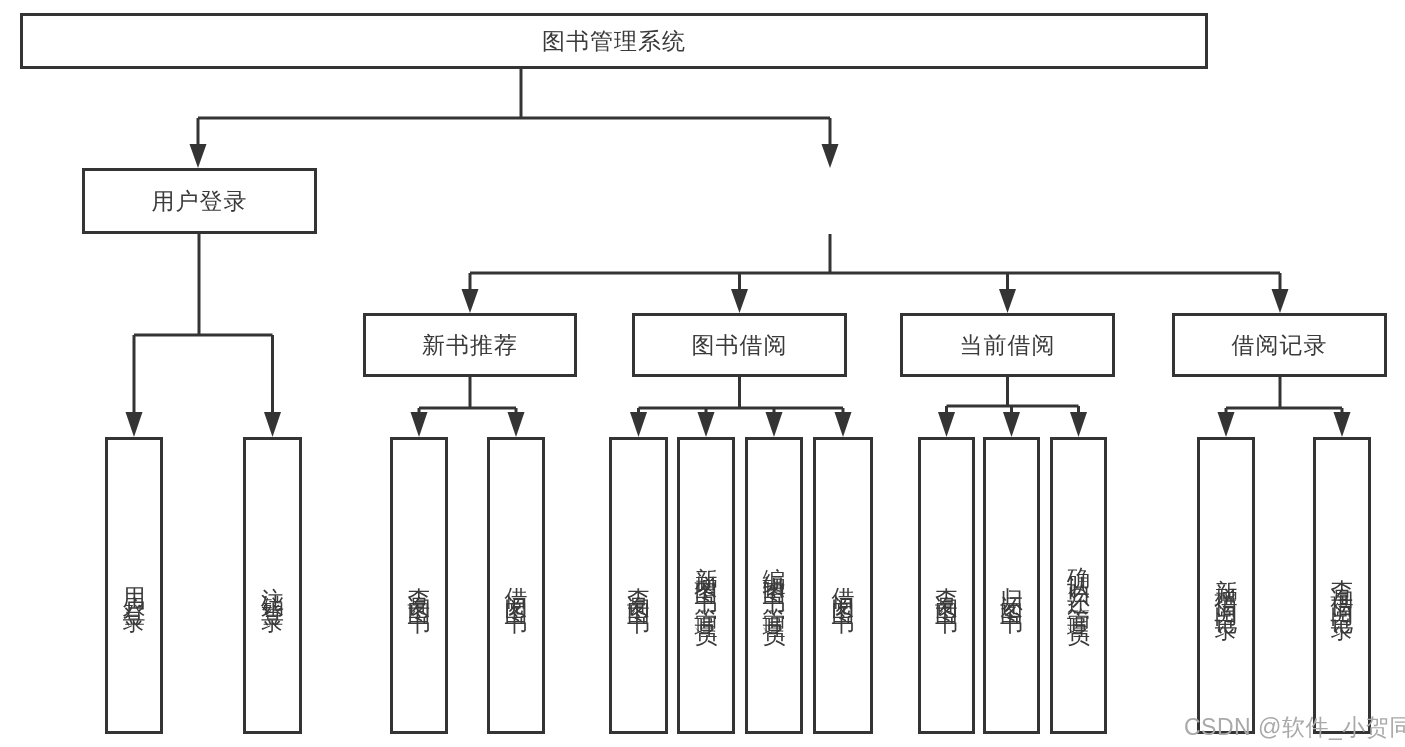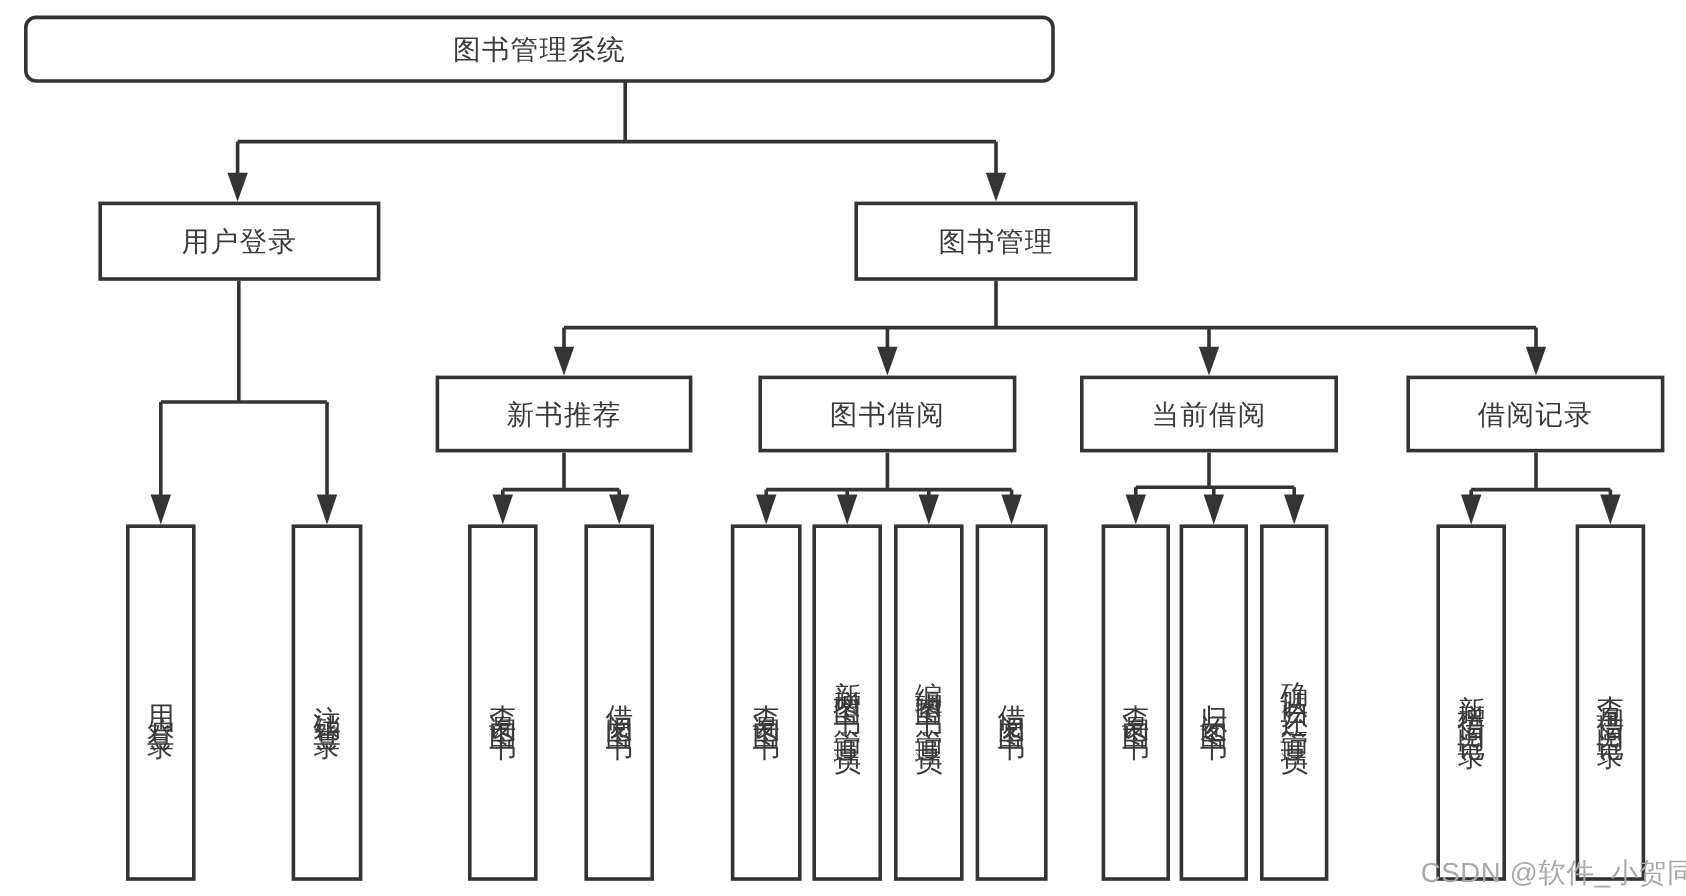--- a/index.html
+++ b/index.html
@@ -28,21 +28,21 @@
   .leaf .vlabel {
     writing-mode:vertical-rl;
     text-orientation:mixed;
     letter-spacing:0.35em;
     line-height:1;
     font-size:23px;
     color:#3a3a3a;
     white-space:nowrap;
   }
   
-  #n-root   { left:20px;   top:13px;  width:859px; height:56px;border-radius:10px; }
+  #n-root   { left:20px;   top:13px;  width:1188px; height:56px; }
   #n-login  { left:82px;   top:168px; width:235px;  height:66px; }
   #n-mgmt   { left:712px;  top:168px; width:236px;  height:66px; }
   #n-newrec { left:363px;  top:313px; width:214px;  height:64px;justify-content:center; }
   #n-borrow { left:632px;  top:313px; width:215px;  height:64px; }
   #n-curr   { left:900px;  top:313px; width:215px;  height:64px; }
   #n-record { left:1172px; top:313px; width:215px;  height:64px; }
   .leaf { top:437px; height:297px; }
   #l-0  { left:105px;  width:58px; }
   #l-1  { left:243px;  width:59px; }
   #l-2  { left:390px;  width:58px; }
@@ -141,23 +141,20 @@
     </g>
   </svg>
 
   <div class="node" id="n-root">
     <span>图书管理系统</span>
   </div>
 
   <div class="node" id="n-login">
     <span>用户登录</span>
   </div>
-  <div class="node" id="n-mgmt">
-    <span>图书管理</span>
-  </div>
 
   <div class="node" id="n-newrec">
     <span>新书推荐</span>
   </div>
   <div class="node" id="n-curr">
     <span>当前借阅</span>
   </div>
   <div class="node" id="n-borrow">
     <span>图书借阅</span>
   </div>

